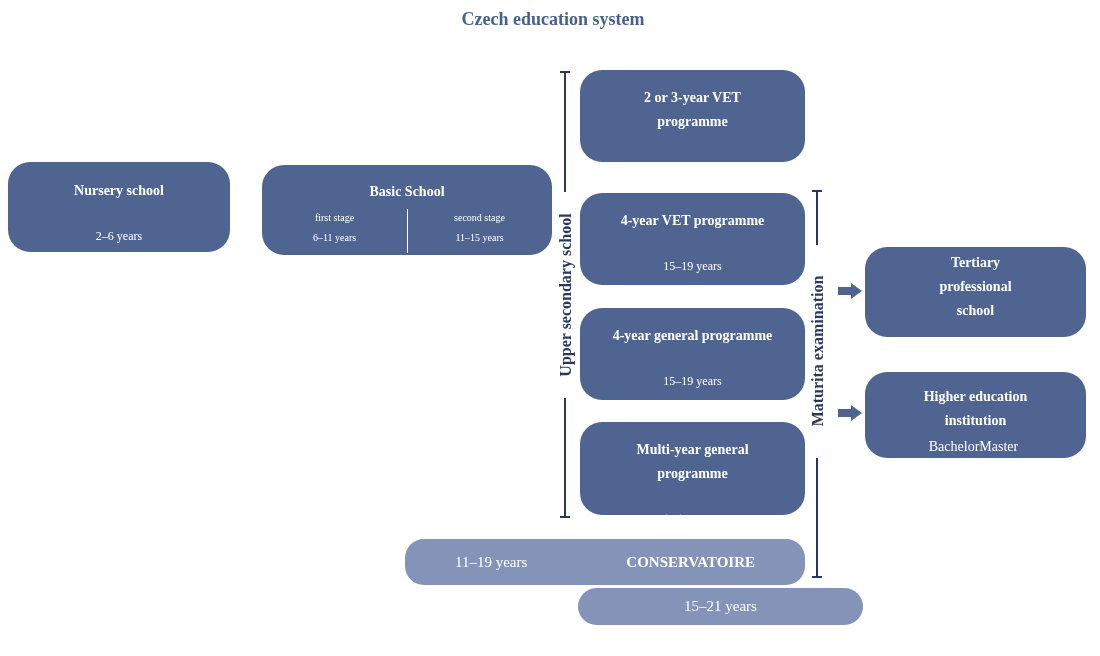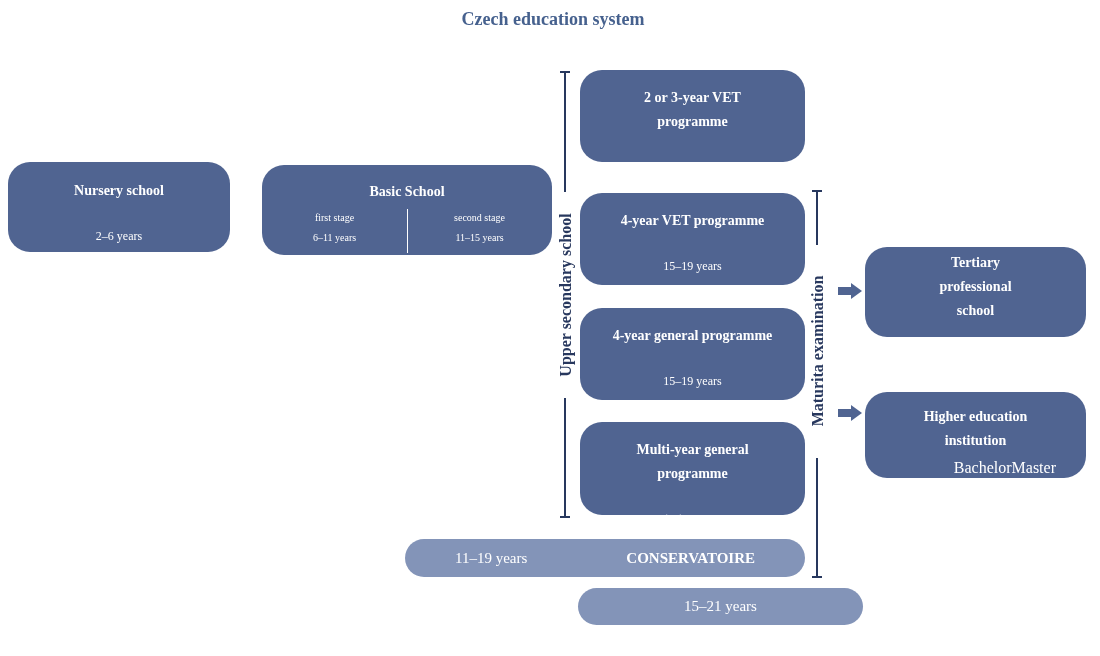--- a/index.html
+++ b/index.html
@@ -34,29 +34,29 @@
   
   .prog{left:580px;width:225px;height:92px;padding-top:12px;}
   .prog .box-title{max-width:160px;}
   .prog-a{top:70px;}
   .prog-b{top:193px;}
   .prog-c{top:308px;}
   .prog-d{top:422px;height:93px;}
   
   .tertiary{left:865px;top:247px;width:221px;height:90px;display:flex;align-items:flex-start;justify-content:center;}
   .tertiary .box-title{max-width:104px;}
-  .highered{left:865px;top:392px;width:221px;height:86px;padding-top:9px;}
+  .highered{left:865px;top:372px;width:221px;height:86px;padding-top:9px;}
   .highered .box-title{max-width:165px;}
-  .degree-row{display:flex;justify-content:flex-end;padding:0 30px 0 26px;font-size:16px;margin-top:6px;}
+  .degree-row{display:flex;justify-content:center;padding:0 30px 0 26px;font-size:14px;margin-top:6px;}
   
   .pill{
     position:absolute;background:var(--light-box);color:var(--box-text);
     display:flex;align-items:center;box-sizing:border-box;font-size:15px;
   }
-  .conservatoire{left:405px;top:539px;width:400px;height:38px;border-radius:19px;
+  .conservatoire{left:405px;top:539px;width:400px;height:46px;border-radius:19px;
     justify-content:space-between;padding:0 50px;}
   .conservatoire .cons-label{font-weight:bold;}
   .pill-1521{left:578px;top:588px;width:285px;height:37px;border-radius:19px;justify-content:center;}
   
   .vline{position:absolute;width:1.5px;background:var(--line);}
   .vcap{position:absolute;width:10px;height:2px;background:var(--line);}
   .vlabel{
     position:absolute;white-space:nowrap;font-weight:bold;font-size:16px;
     color:var(--line);transform:translate(-50%,-50%) rotate(-90deg);
   }

